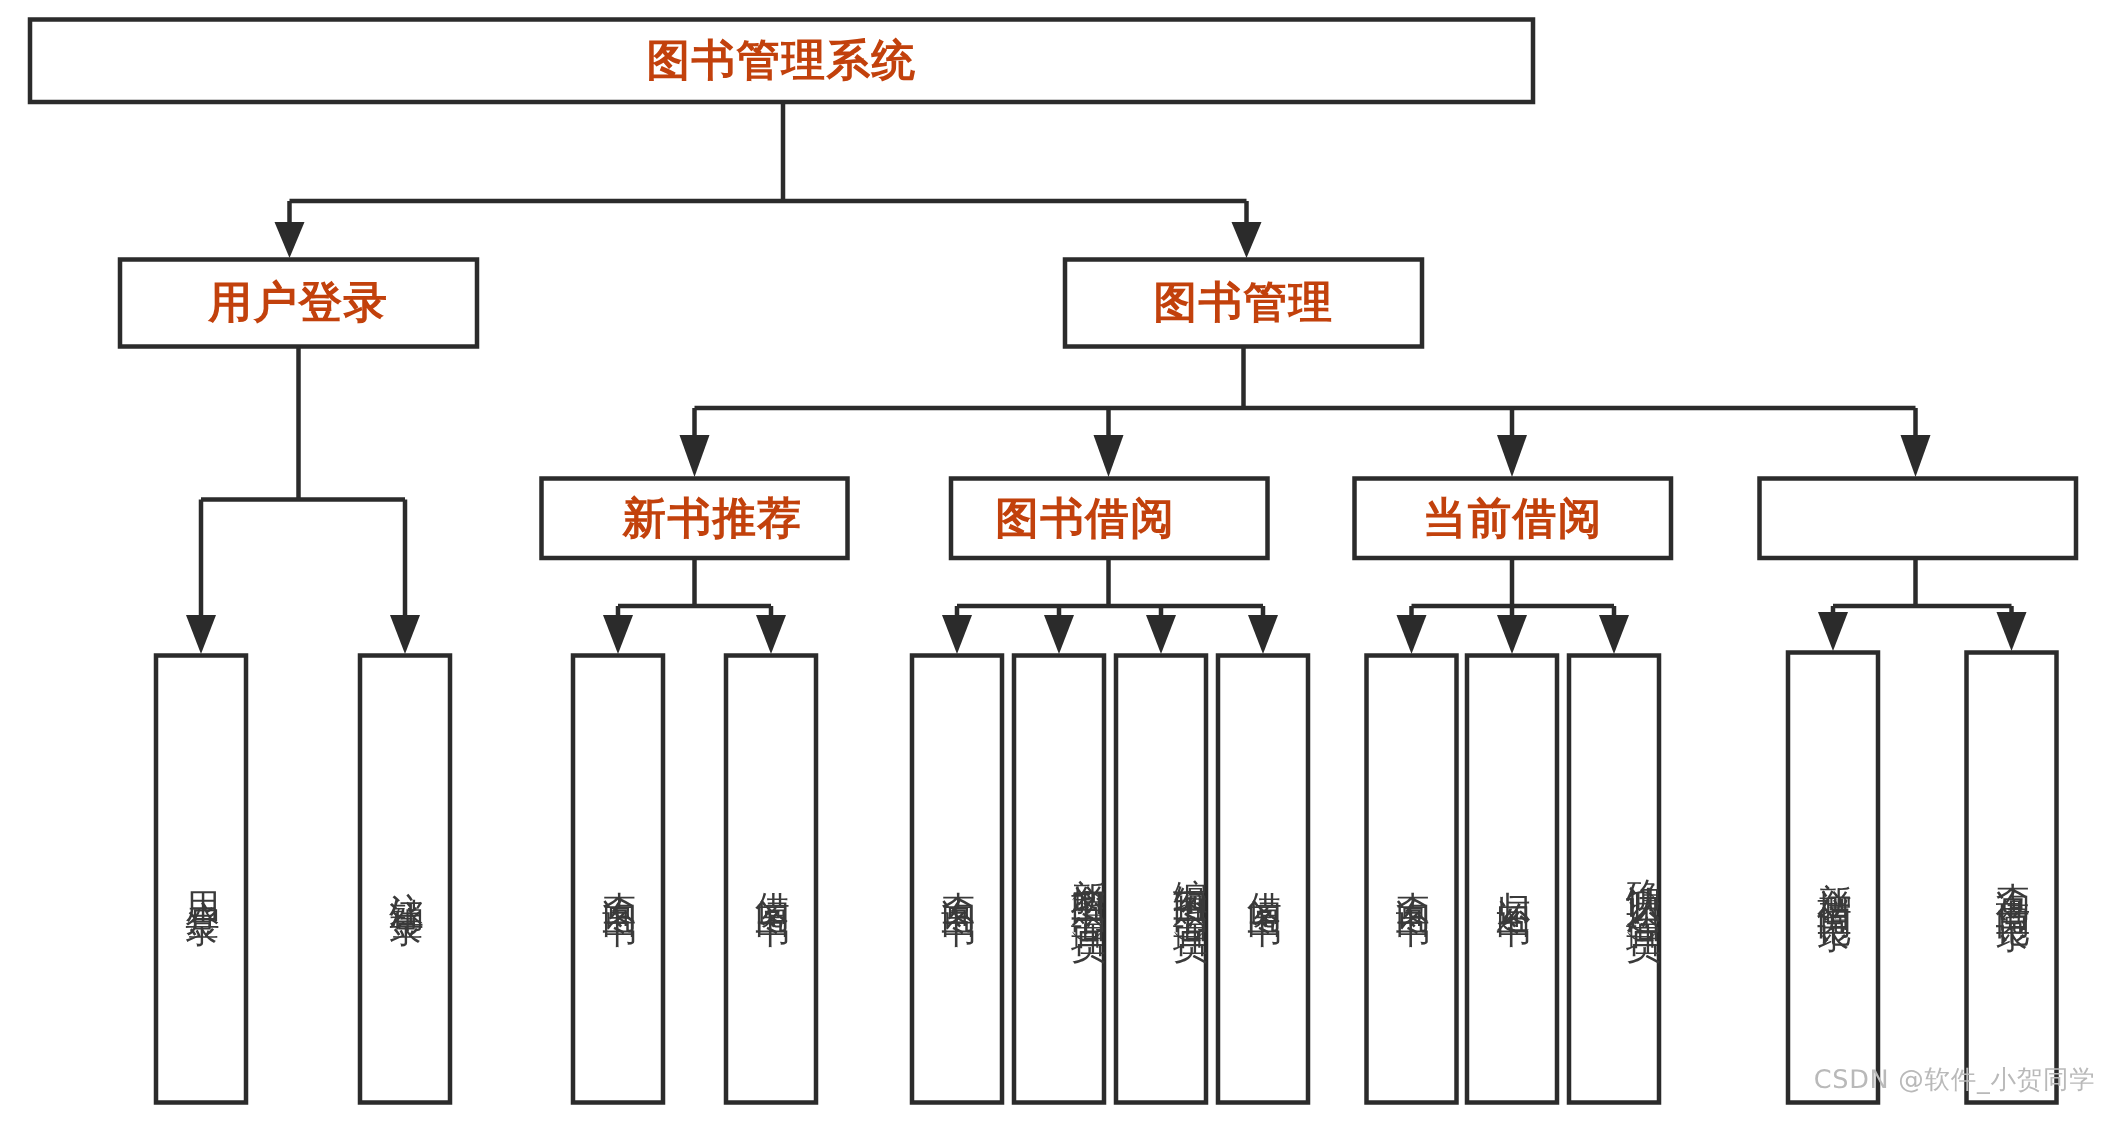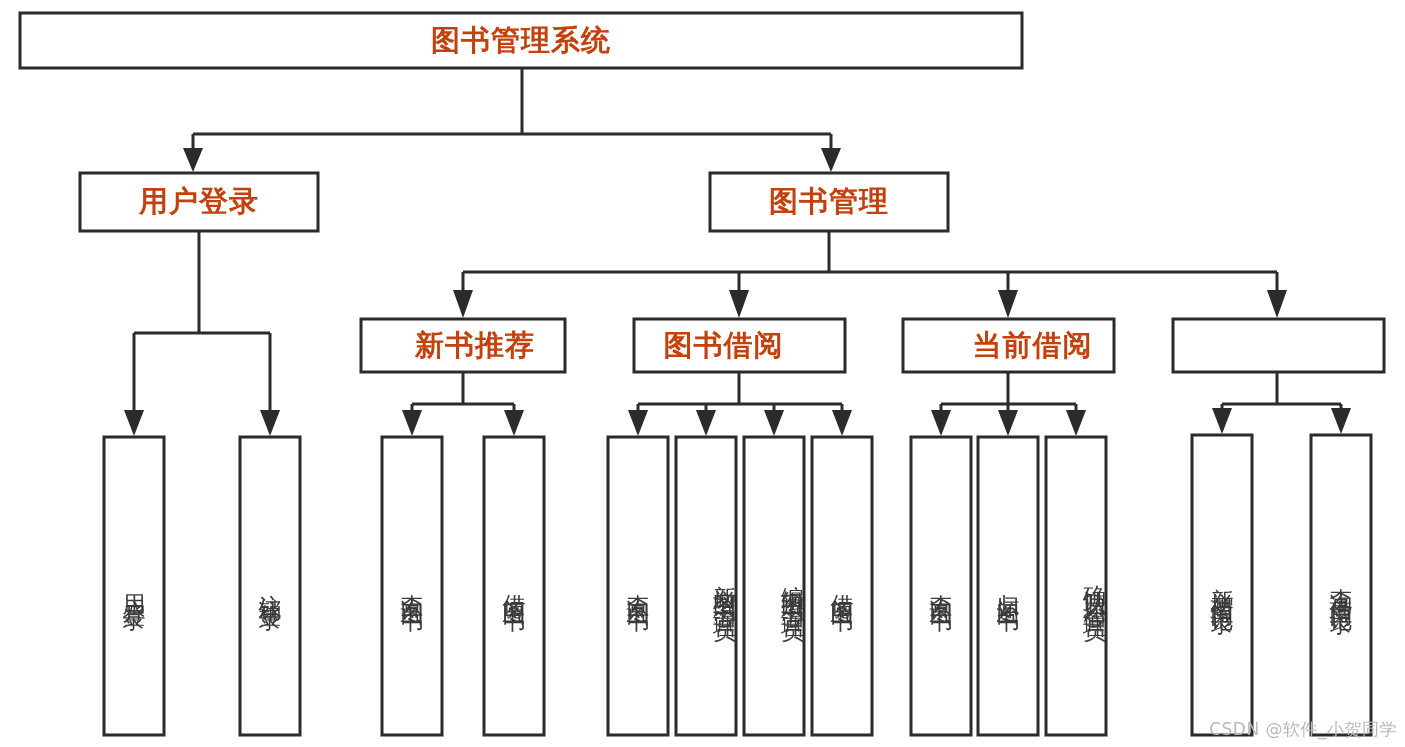--- a/index.html
+++ b/index.html
@@ -66,21 +66,21 @@
     line-height: 1;
     white-space: nowrap;
     pointer-events: none;
   }
   .node-label-v.centered {
     align-items: center;
   }
   .watermark {
     position: absolute;
     right: 8px;
-    bottom: 6px;
+    bottom: 16px;
     font-size: 17px;
     color: #b9b9b9;
     letter-spacing: 0.5px;
     white-space: nowrap;
     pointer-events: none;
   }
 </style>
 </head>
 <body>
 
@@ -177,21 +177,21 @@
 
   </svg>
 
   <div class="node-label-h" style="left:20px; top:13px; width:1002px; height:55px;">图书管理系统</div>
 
   <div class="node-label-h" style="left:80px; top:173px; width:238px; height:58px;">用户登录</div>
   <div class="node-label-h" style="left:710px; top:173px; width:238px; height:58px;">图书管理</div>
 
   <div class="node-label-h" style="left:361px; top:319px; width:204px; height:53px;margin-left:12px;">新书推荐</div>
   <div class="node-label-h" style="left:634px; top:319px; width:179px; height:53px;">图书借阅</div>
-  <div class="node-label-h" style="left:903px; top:319px; width:211px; height:53px;margin-left:24px;">当前借阅</div>
+  <div class="node-label-h" style="left:903px; top:319px; width:211px; height:53px;">当前借阅</div>
 
   <div class="node-label-v centered" style="left:104px; top:437px; width:60px; height:298px;">用户登录</div>
   <div class="node-label-v centered" style="left:240px; top:437px; width:60px; height:298px;">注销登录</div>
 
   <div class="node-label-v centered" style="left:382px; top:437px; width:60px; height:298px;">查询图书</div>
   <div class="node-label-v centered" style="left:484px; top:437px; width:60px; height:298px;">借阅图书</div>
 
   <div class="node-label-v centered" style="left:608px; top:437px; width:60px; height:298px;">查询图书</div>
   <div class="node-label-v" style="left:676px; top:443px; width:60px; height:292px;">新增图书（管理员）</div>
   <div class="node-label-v" style="left:744px; top:443px; width:60px; height:292px;">编辑图书（管理员）</div>

